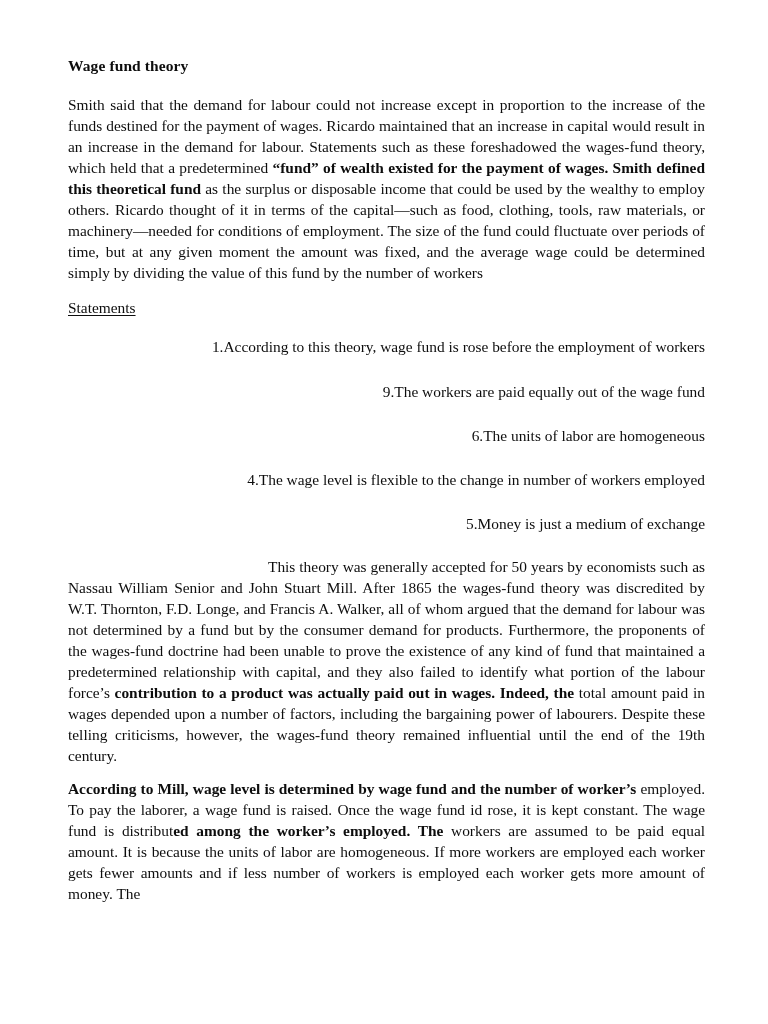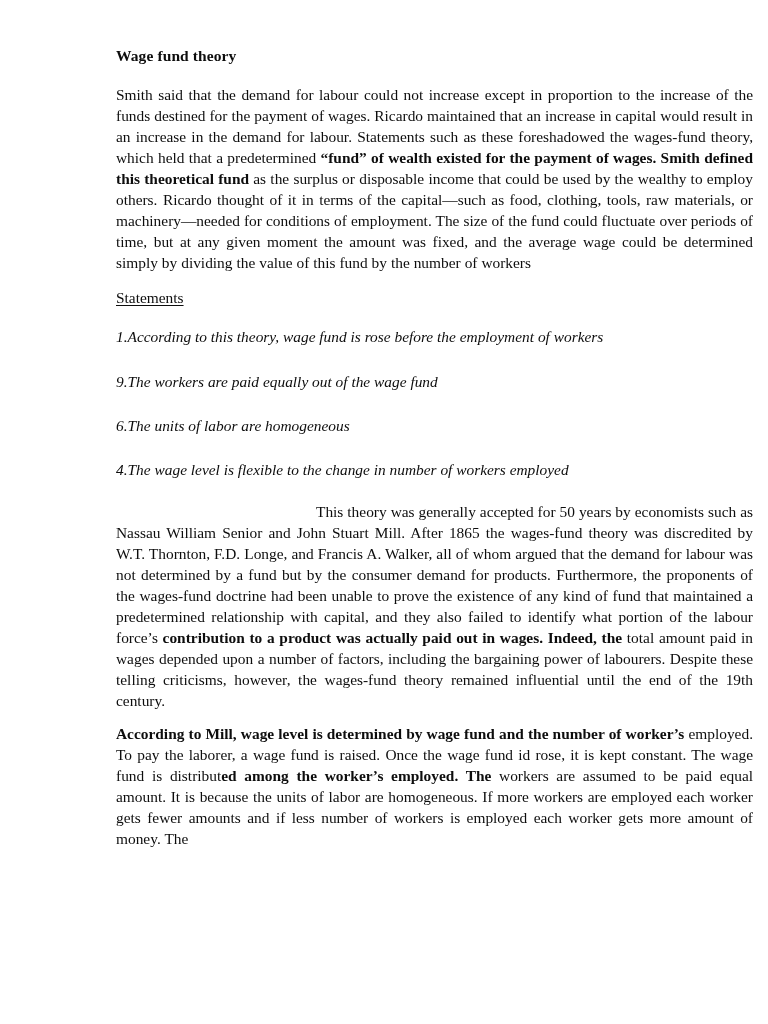--- a/index.html
+++ b/index.html
@@ -16,23 +16,22 @@
     position: relative;
     width: 768px;
     height: 1024px;
     background: #ffffff;
     overflow: hidden;
     box-sizing: border-box;
   }
   .content {
     position: absolute;
     left: 68px;
-    top: 46px;
+    top: 56px;
     width: 637px;
-    margin-left: 48px;
   }
   .doc-heading {
     font-size: 15.5px;
     font-weight: bold;
     line-height: 1.35;
     margin: 0 0 17px 0;
     letter-spacing: 0.1px;
   }
   p.para {
     font-size: 15.4px;
@@ -48,22 +47,21 @@
     line-height: 25.3px;
     margin: 5px 0 14px 0;
     text-decoration: underline;
     text-underline-offset: 2px;
     display: block;
   }
   .list-item {
     font-size: 15.4px;
     line-height: 25.3px;
     margin: 0 0 19px 0;
-    text-align: left;
-    font-style: italic;
+    text-align: right;
   }
   .indent-lead {
     display: inline-block;
     width: 200px;
   }
   b, .b {
     font-weight: bold;
   }
   .spaced-top { margin-top: 13px; }
 </style>
@@ -78,20 +76,21 @@
     <p class="para">
       <span>Smith said that the demand for labour could not increase except in proportion to the increase of the funds destined for the payment of wages. Ricardo maintained that an increase in capital would result in an increase in the demand for labour. Statements such as these foreshadowed the wages-fund theory, which held that a predetermined </span><b>“fund” of wealth existed for the payment of wages. Smith defined this theoretical fund</b><span> as the surplus or disposable income that could be used by the wealthy to employ others. Ricardo thought of it in terms of the capital—such as food, clothing, tools, raw materials, or machinery—needed for conditions of employment. The size of the fund could fluctuate over periods of time, but at any given moment the amount was fixed, and the average wage could be determined simply by dividing the value of this fund by the number of workers</span>
     </p>
 
     <span class="section-label">Statements</span>
 
     <div class="list-item">1.According to this theory, wage fund is rose before the employment of workers</div>
     <div class="list-item">9.The workers are paid equally out of the wage fund</div>
     <div class="list-item">6.The units of labor are homogeneous</div>
     <div class="list-item">4.The wage level is flexible to the change in number of workers employed</div>
+    <div class="list-item">5.Money is just a medium of exchange</div>
 
     <p class="para spaced-top">
       <span class="indent-lead"></span><span>This theory was generally accepted for 50 years by economists such as Nassau William Senior and John Stuart Mill. After 1865 the wages-fund theory was discredited by W.T. Thornton, F.D. Longe, and Francis A. Walker, all of whom argued that the demand for labour was not determined by a fund but by the consumer demand for products. Furthermore, the proponents of the wages-fund doctrine had been unable to prove the existence of any kind of fund that maintained a predetermined relationship with capital, and they also failed to identify what portion of the labour force’s </span><b>contribution to a product was actually paid out in wages. Indeed, the</b><span> total amount paid in wages depended upon a number of factors, including the bargaining power of labourers. Despite these telling criticisms, however, the wages-fund theory remained influential until the end of the 19th century.</span>
     </p>
 
     <p class="para spaced-top">
       <b>According to Mill, wage level is determined by wage fund and the number of worker’s</b><span> employed. To pay the laborer, a wage fund is raised. Once the wage fund id rose, it is kept constant. The wage fund is distribut</span><b>ed among the worker’s employed. The</b><span> workers are assumed to be paid equal amount. It is because the units of labor are homogeneous. If more workers are employed each worker gets fewer amounts and if less number of workers is employed each worker gets more amount of money. The</span>
     </p>
 
   </div>

